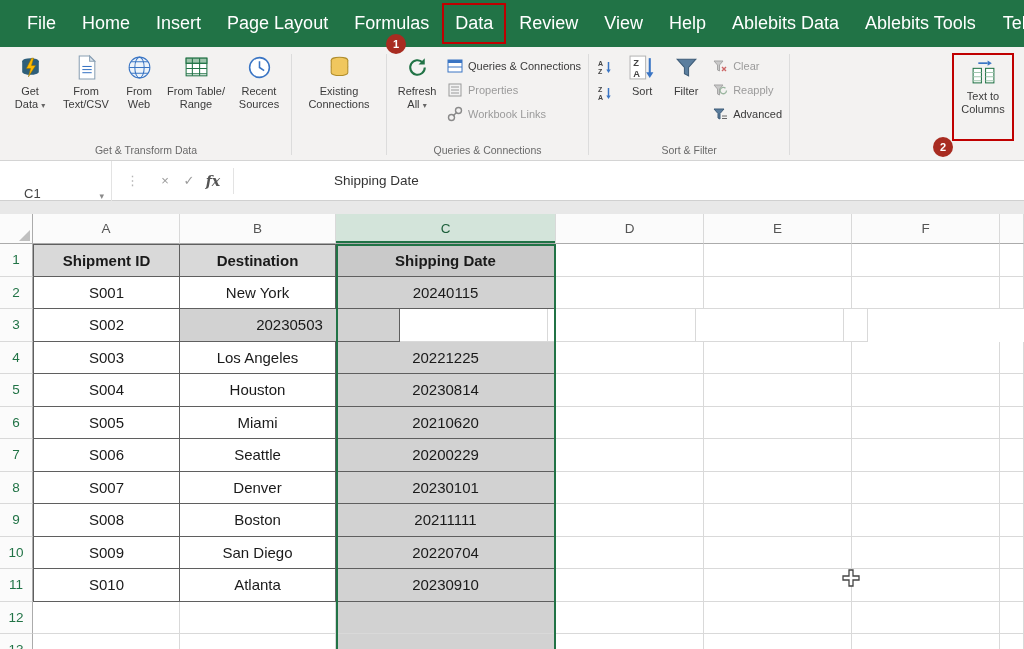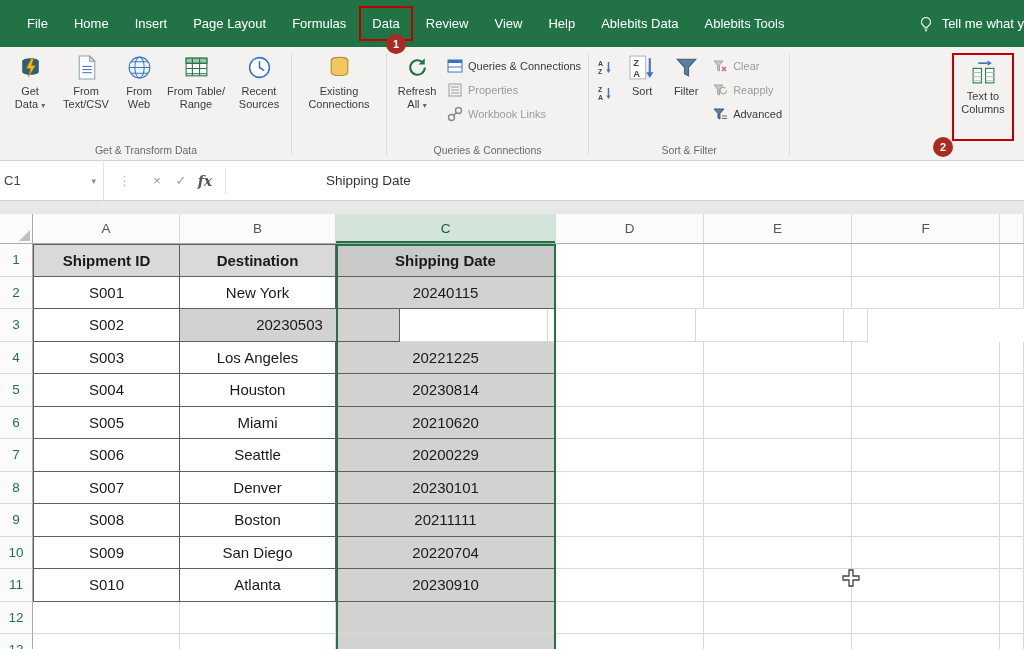--- a/index.html
+++ b/index.html
@@ -1,20 +1,20 @@
 <!DOCTYPE html>
 <html><head>
 <meta charset="utf-8">
 <style>
   *{box-sizing:border-box;margin:0;padding:0}
   html,body{width:1024px;height:649px}
   body{position:relative;font-family:"Liberation Sans",sans-serif;background:#fff;overflow:hidden}
 
   
-  .titlebar{position:absolute;top:0;left:0;width:1024px;height:47px;background:#217346;display:flex;align-items:center;color:#fff;font-size:13px}
+  .titlebar{position:absolute;top:0;left:0;width:1024px;height:47px;background:#217346;display:flex;align-items:center;color:#fff;font-size:18px}
   .tabs{display:flex;align-items:center;margin-left:14px}
   .tab{padding:6px 13px;white-space:nowrap}
   .tab.active{border:2px solid #c00000;padding:8px 11px}
   .tellme{margin-left:auto;display:flex;align-items:center;gap:8px;white-space:nowrap;overflow:hidden;padding-left:6px}
 
   
   .ribbon{position:absolute;top:47px;left:0;width:1024px;height:114px;background:#f3f2f1;border-bottom:1px solid #d4d4d4;display:flex;align-items:stretch;padding:2px 6px 0 4px}
   .rgroup{display:flex;flex-direction:column;justify-content:space-between;padding:1px 1px 0}
   .rbuttons{display:flex;align-items:flex-start;gap:1px}
   .glabel{font-size:10.5px;color:#6a6a6a;text-align:center;padding:2px 0 4px;white-space:nowrap}
@@ -36,21 +36,21 @@
   .ttc-box{margin-top:4px}
 
   
   .badge{position:absolute;width:20px;height:20px;border-radius:50%;background:#a82c21;color:#fff;display:flex;align-items:center;justify-content:center;font-size:11px;font-weight:bold;z-index:30}
   .badge1{left:386px;top:34px}
   .badge2{left:933px;top:137px}
   .cursor{position:absolute;left:842px;top:569px;z-index:40;pointer-events:none}
 
   
   .fbar{position:absolute;top:161px;left:0;width:1024px;height:40px;background:#fff;border-bottom:1px solid #d0d0d0;display:flex;align-items:center;font-size:13px;color:#444}
-  .namebox{width:104px;height:40px;display:flex;align-items:center;padding-left:4px;border-right:1px solid #e3e3e3}
+  .namebox{width:112px;height:40px;display:flex;align-items:flex-end;padding-left:24px;border-right:1px solid #e3e3e3}
   .nb-caret{margin-left:auto;margin-right:7px;color:#8a8a8a;font-size:9px}
   .fb-handle{color:#b5b5b5;padding:0 14px;font-size:13px}
   .fb-btn{width:24px;text-align:center;color:#9a9a9a;font-size:13px}
   .fx{font-family:"DejaVu Serif",serif;font-style:italic;font-weight:bold;color:#555;font-size:14px}
   .fb-sep{width:1px;height:26px;background:#e3e3e3;margin-left:8px}
   .fb-text{margin-left:100px;color:#333;font-size:13.5px}
 
   
   .strip{position:absolute;top:201px;left:0;width:1024px;height:13px;background:#e8e8e8}
   .grid{position:absolute;top:214px;left:0;width:1024px;height:435px;overflow:hidden;background:#fff}

